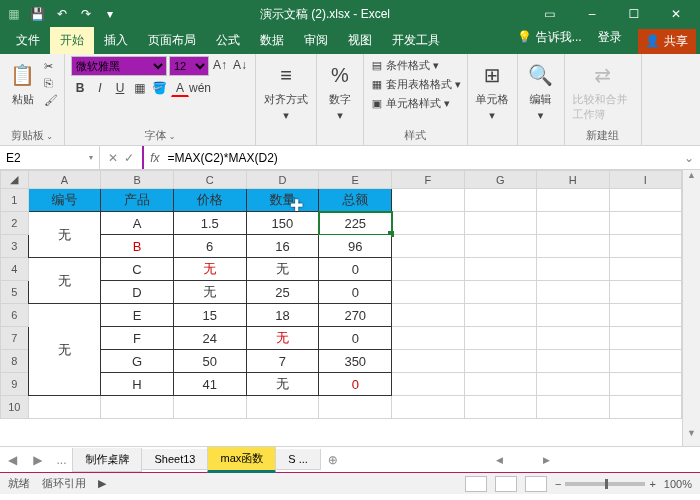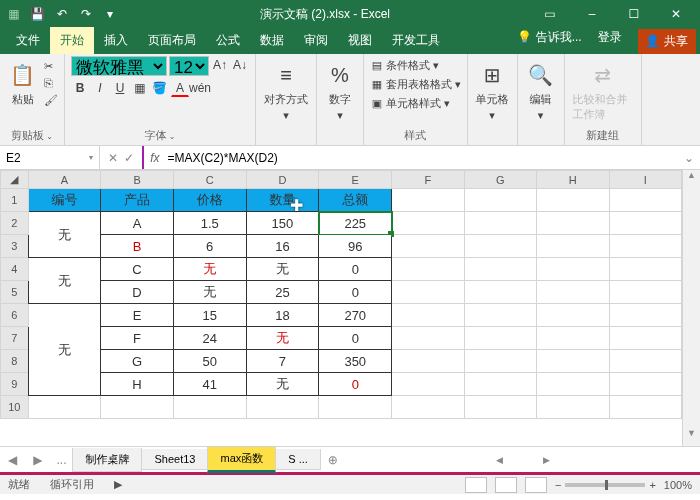--- a/index.html
+++ b/index.html
@@ -15,21 +15,21 @@
 .ribbon-tabs .tab.active{background:#fef9c3;color:#217346}
 .ribbon-tabs .right{margin-left:auto;display:flex;padding-right:4px;gap:16px}
 .ribbon-tabs .share{background:#c2410c;padding:4px 8px}
 .ribbon{height:92px;background:#f1f1f1;border-bottom:1px solid #d4d4d4;display:flex;font-size:11px;color:#444}
 .ribbon .group{border-right:1px solid #d4d4d4;padding:2px 6px 0 6px;display:flex;flex-direction:column}
 .ribbon .group .body{flex:1;display:flex;align-items:flex-start;gap:4px}
 .ribbon .group .label{text-align:center;font-size:11px;color:#666;padding:2px 0}
 .ribbon .group .label.arrow::after{content:" ⌄";font-size:8px}
 .bigbtn{display:flex;flex-direction:column;align-items:center;gap:2px;padding:4px 2px;cursor:pointer}
 .bigbtn .ico{width:30px;height:30px;display:flex;align-items:center;justify-content:center;font-size:20px}
-.fontbox select{font-size:17px;border:1px solid #c0c0c0;background:#14b8a6;height:20px}
+.fontbox select{font-size:11px;border:1px solid #c0c0c0;background:#a21caf;height:20px}
 .fontrow{display:flex;gap:2px;margin-bottom:3px}
 .fontrow span{width:18px;height:18px;display:flex;align-items:center;justify-content:center;border:1px solid transparent;cursor:pointer;font-size:12px}
 .stylelist div{padding:2px 0;font-size:11px;cursor:pointer}
 .stylelist .ico{display:inline-block;width:14px;text-align:center;margin-right:2px}
 .namebox-row{height:24px;border-bottom:1px solid #d4d4d4;display:flex;align-items:center;background:#fff}
 .namebox{width:100px;border-right:1px solid #d4d4d4;padding:7px 6px;height:100%;display:flex;align-items:center;font-size:12px}
 .namebox::after{content:"▾";margin-left:auto;font-size:8px;color:#888}
 .fxbtns{display:flex;gap:6px;padding:0 8px;color:#888}
 .fxbar{flex:1;padding:0 6px;font-size:12px;height:100%;display:flex;align-items:center;border-left:2px solid #a21caf}
 .fxbar .fx{font-style:italic;color:#666;margin-right:8px}
@@ -46,21 +46,21 @@
 .datacell.red{color:#c00}
 .sel{outline:2px solid #1e7e34;outline-offset:-1px}
 .sel::after{content:"";position:absolute;right:-3px;bottom:-3px;width:6px;height:6px;background:#1e7e34}
 .vscroll{width:18px;background:#f1f1f1;border-left:1px solid #d4d4d4;display:flex;flex-direction:column}
 .vscroll span{height:18px;text-align:center;font-size:9px;color:#888;cursor:pointer}
 .sheettabs{height:26px;border-top:1px solid #d4d4d4;display:flex;align-items:center;background:#fff}
 .sheettabs .nav{padding:0 8px;color:#888}
 .sheettabs .stab{padding:4px 12px;border:1px solid #d4d4d4;border-top:none;font-size:11px;cursor:pointer;background:#f1f1f1;margin-right:-1px}
 .sheettabs .stab.active{background:#fde047;border-bottom:3px solid #0f766e}
 .sheettabs .hscroll{flex:1;display:flex;justify-content:center;gap:40px;color:#888;font-size:9px}
-.statusbar{height:22px;background:#f1f1f1;border-top:3px solid #be185d;display:flex;align-items:center;font-size:11px;color:#555;padding:0 8px;gap:20px}
+.statusbar{height:22px;background:#f1f1f1;border-top:1px solid #be185d;display:flex;align-items:center;font-size:11px;color:#555;padding:0 8px;gap:12px}
 .statusbar .right{margin-left:auto;display:flex;align-items:center;gap:8px}
 .viewbtn{width:22px;height:16px;border:1px solid #c0c0c0;background:#fff;display:inline-block;cursor:pointer}
 .zoom{display:flex;align-items:center;gap:4px}
 .zoom .track{width:80px;height:4px;background:#c0c0c0;position:relative}
 .zoom .track::after{content:"";position:absolute;left:50%;top:-3px;width:3px;height:10px;background:#666}
 .cursor-plus{position:absolute;left:290px;top:26px;font-size:16px;color:#fff;pointer-events:none;text-shadow:0 0 2px #000}
 .disabled{color:#bbb}
 </style>
 </head>
 <body>

